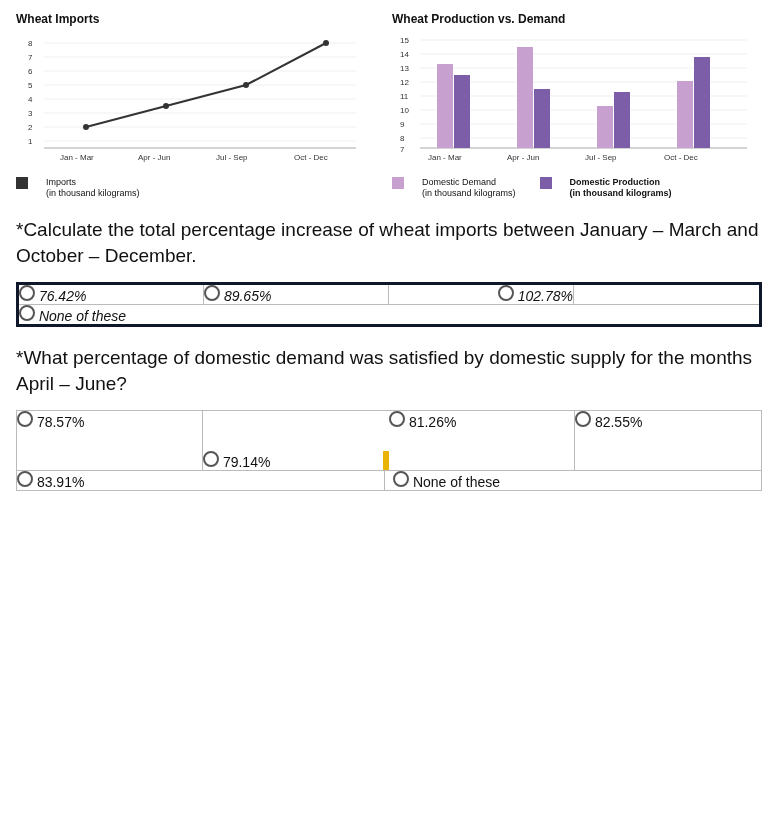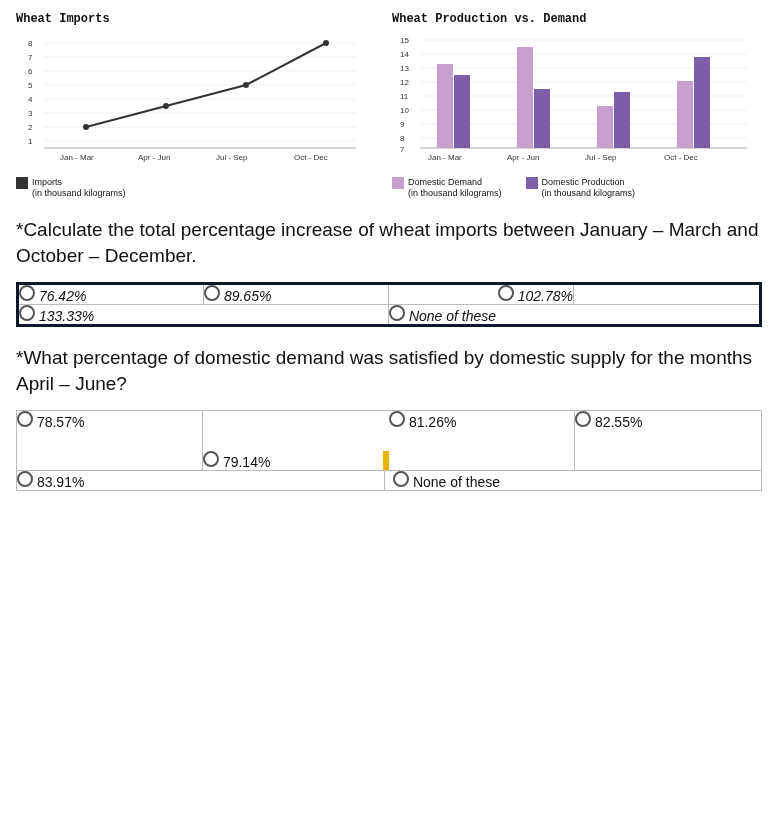--- a/index.html
+++ b/index.html
@@ -20,21 +20,20 @@
     }
 
     .chart-container {
       flex: 1;
     }
 
     .chart-title {
       font-size: 12px;
       font-weight: bold;
       margin-bottom: 4px;
-      font-family: Liberation Mono, monospace;
     }
 
     .chart-area {
       border: none;
       position: relative;
     }
 
     svg text {
       font-family: Arial, sans-serif;
     }
@@ -69,21 +68,21 @@
     .legend-box {
       width: 12px;
       height: 12px;
       display: inline-block;
       flex-shrink: 0;
     }
 
     .legend-item {
       display: flex;
       align-items: flex-start;
-      gap: 4px;
+      gap: 18px;
       font-size: 9px;
       line-height: 1.2;
     }
   </style>
 </head>
 <body>
 
 <div class="charts-row">
 
   <div class="chart-container">
@@ -177,21 +176,21 @@
       </svg>
     </div>
     <div class="legend-row">
       <div class="legend-item">
         <div class="legend-box" style="background:#c8a0d0;"></div>
         <div>
           <div>Domestic Demand</div>
           <div>(in thousand kilograms)</div>
         </div>
       </div>
-      <div class="legend-item" style="margin-left:16px;">
+      <div class="legend-item" style="margin-left:16px;font-weight:bold;">
         <div class="legend-box" style="background:#7b5ea7;"></div>
         <div>
           <div>Domestic Production</div>
           <div>(in thousand kilograms)</div>
         </div>
       </div>
     </div>
   </div>
 </div>
 
@@ -206,24 +205,20 @@
       <div class="option-cell" style="border-right:1px solid #bbb;">
         <span class="radio-circle"></span>
         <span>89.65%</span>
       </div>
       <div class="option-cell" style="border-right:1px solid #bbb;text-align:right;">
         <span class="radio-circle"></span>
         <span>102.78%</span>
       </div>
     </div>
     <div style="display:grid; grid-template-columns:1fr 1fr;">
-      <div class="option-cell" style="border-right:1px solid #bbb;">
-        <span class="radio-circle"></span>
-        <span>133.33%</span>
-      </div>
       <div class="option-cell">
         <span class="radio-circle"></span>
         <span>None of these</span>
       </div>
     </div>
   </div>
 </div>
 
 <div class="question-block">
   <div class="question-text">*What percentage of domestic demand was satisfied by domestic supply for the months April – June?</div>

